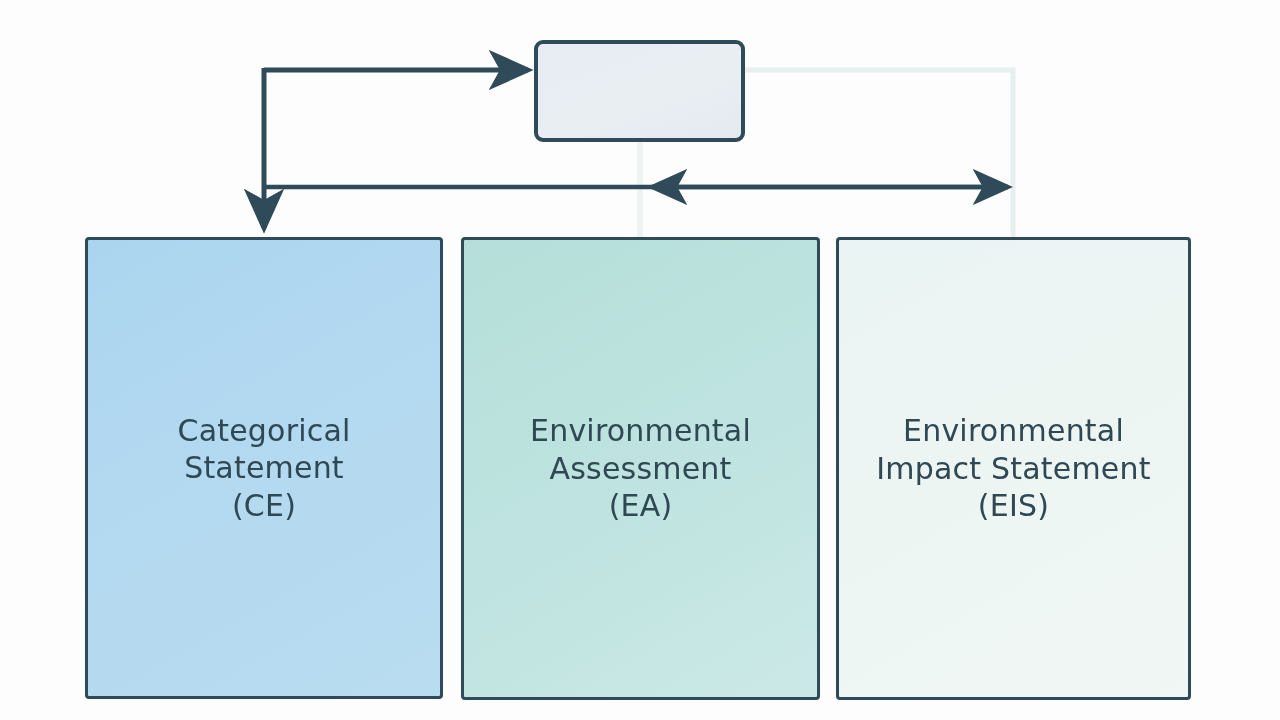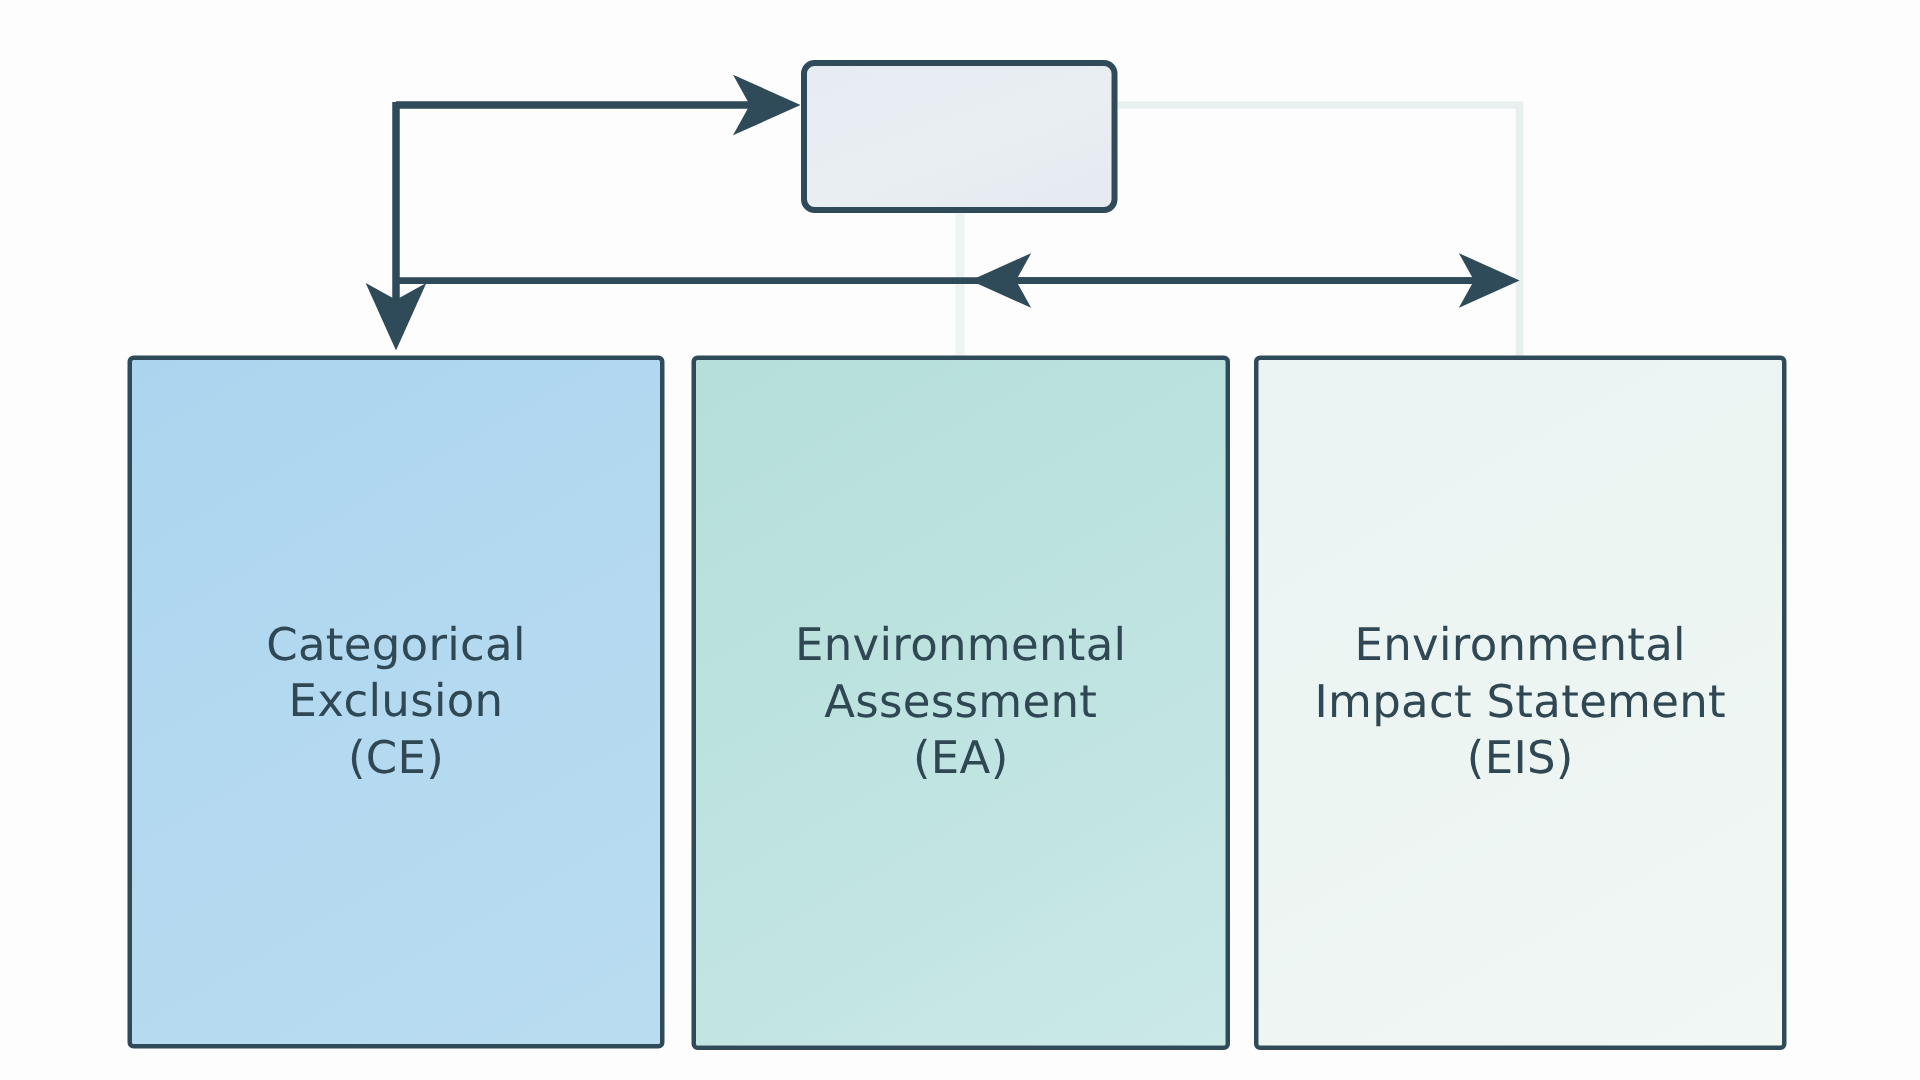--- a/index.html
+++ b/index.html
@@ -118,21 +118,21 @@
 
     <path d="M 1000 187 L 652 187" fill="none" stroke="#2f4a58" stroke-width="4.5" stroke-linecap="butt" marker-end="url(#arrow-dark)"></path>
   </svg>
 
   <div class="node-box" id="node-top">
     <span class="node-label"></span>
   </div>
 
   <div class="node-box" id="node-ce">
     <span class="node-label">Categorical
-Exclusion
+Statement
 (CE)</span>
   </div>
 
   <div class="node-box" id="node-ea">
     <span class="node-label">Environmental
 Assessment
 (EA)</span>
   </div>
 
   <div class="node-box" id="node-eis">

